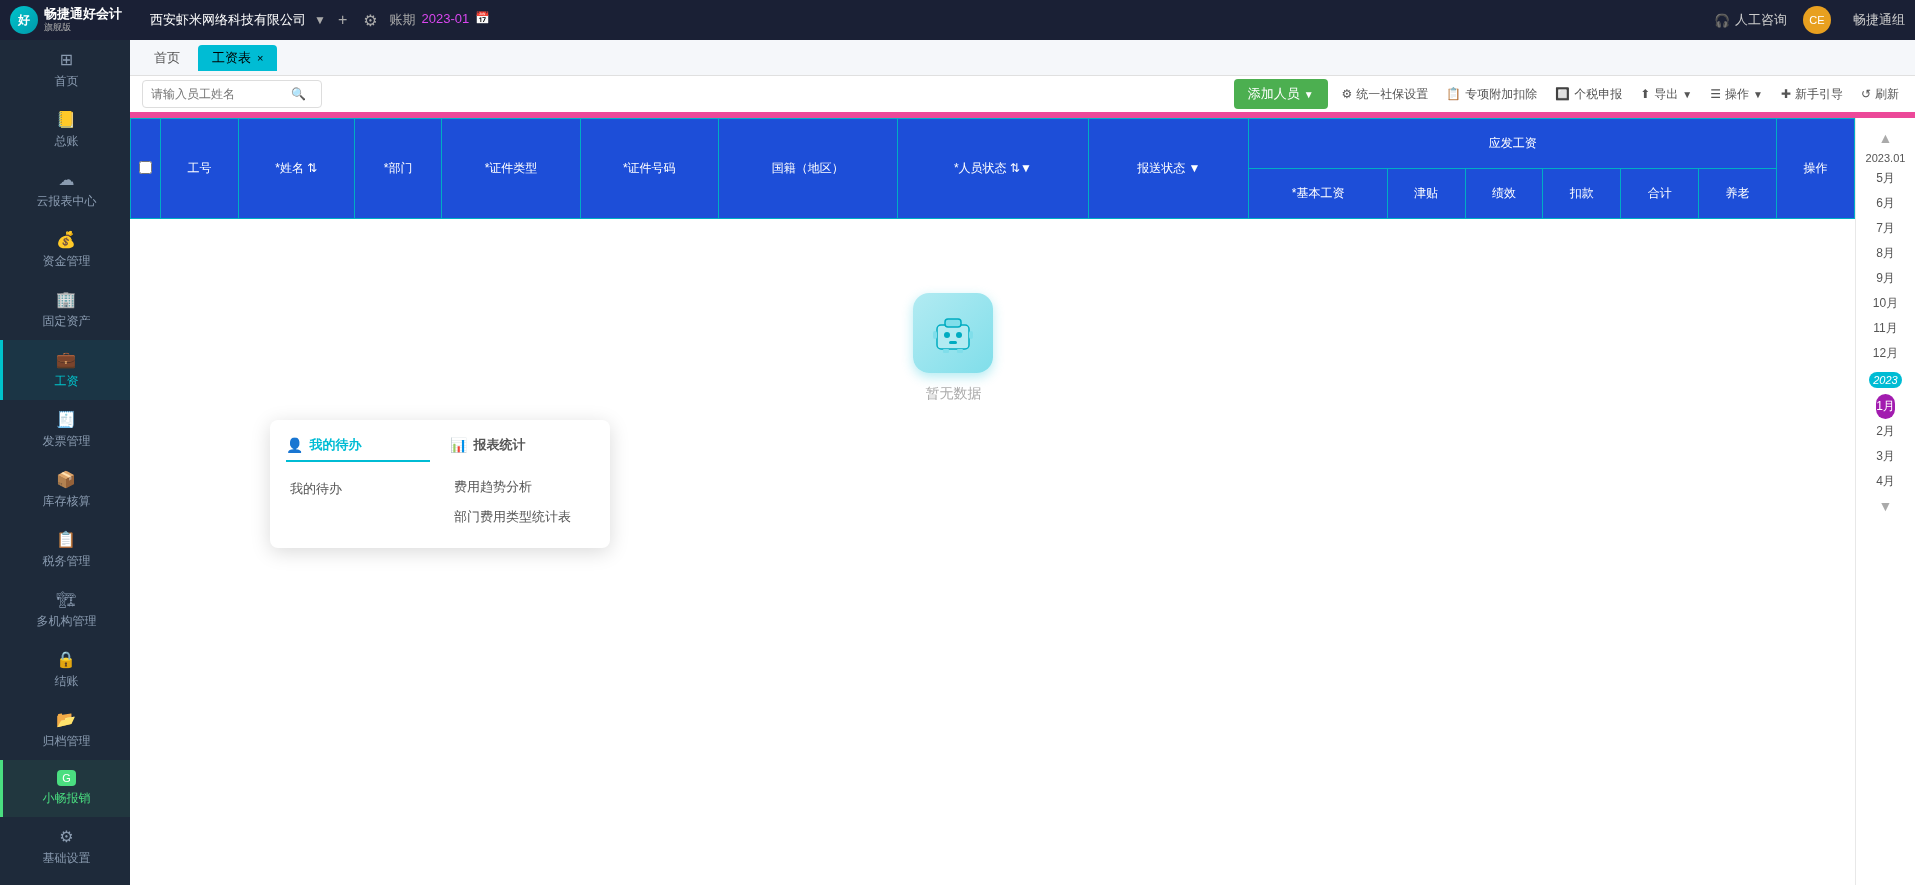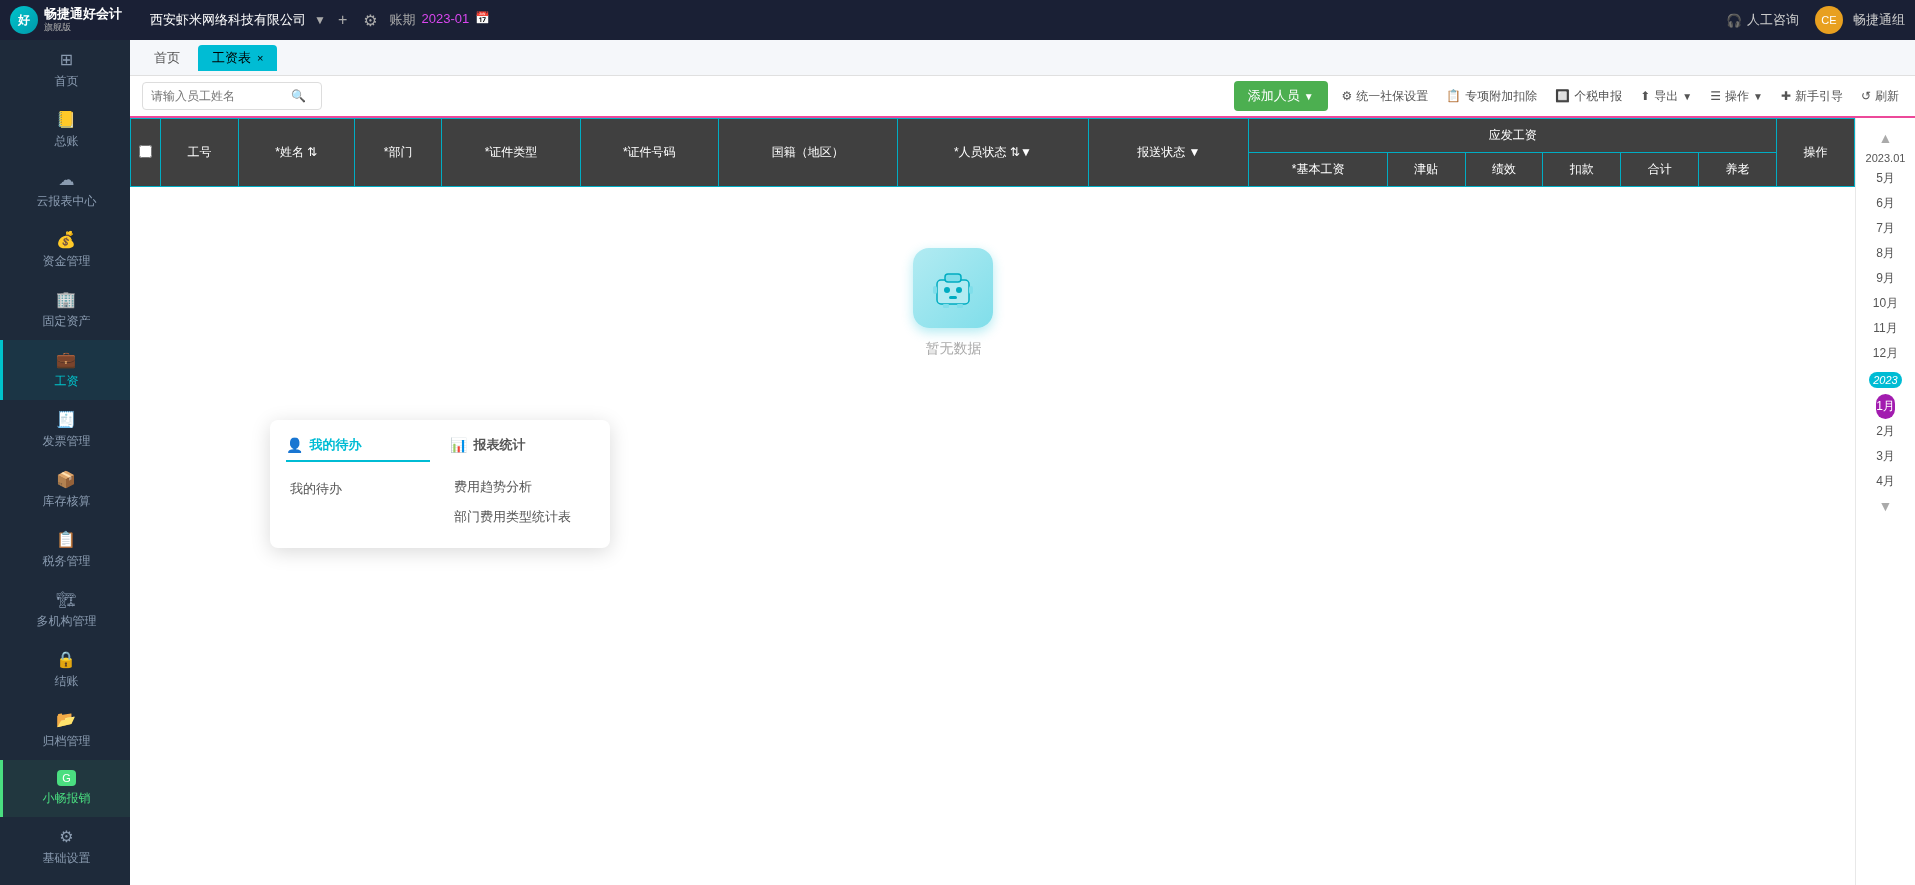--- a/index.html
+++ b/index.html
@@ -126,21 +126,21 @@
     .tab-close { cursor: pointer; font-size: 11px; }
 
     
     .toolbar {
       height: 42px;
       background: white;
       display: flex;
       align-items: center;
       padding: 0 12px;
       gap: 10px;
-      border-bottom: 2px solid #ec4899;
+      border-bottom: 6px solid #ec4899;
       flex-shrink: 0;
     }
     .search-input-wrap {
       display: flex; align-items: center;
       border: 1px solid #ddd; border-radius: 4px;
       padding: 0 8px; height: 28px; width: 180px;
       background: white;
     }
     .search-input-wrap input {
       border: none; outline: none; font-size: 12px; color: #666; width: 140px;
@@ -167,23 +167,23 @@
       overflow: auto;
       background: white;
       position: relative;
     }
     .salary-table {
       width: 100%;
       border-collapse: collapse;
       font-size: 12px;
     }
     .salary-table thead tr th {
-      background: #404040;
+      background: #1d4ed8;
       color: white;
-      padding: 8px 6px;
+      padding: 16px 6px;
       text-align: center;
       border: 1px solid #00adc4;
       white-space: nowrap;
       font-weight: normal;
     }
     .salary-table tbody tr td {
       padding: 8px 6px;
       border: 1px solid #e8e8e8;
       text-align: center;
       color: #555;
@@ -303,21 +303,21 @@
       <span class="period-value">2023-01</span>
       <span class="period-icon">📅</span>
     </div>
   </div>
 
   <div class="header-right">
     <div class="header-right-btn">
       <span>🎧</span>
       <span>人工咨询</span>
     </div>
-    <div class="header-right-btn" style="gap:10px;">
+    <div class="header-right-btn" style="gap:22px;">
       <div class="avatar">CE</div>
       <span>畅捷通组</span>
     </div>
   </div>
 </div>
 
 <div class="main-layout">
 
   <div class="sidebar">
     <div class="sidebar-item">
@@ -462,21 +462,21 @@
               <th>*基本工资</th>
               <th>津贴</th>
               <th>绩效</th>
               <th>扣款</th>
               <th>合计</th>
               <th>养老</th>
             </tr>
           </thead>
           <tbody>
             <tr>
-              <td colspan="15" style="padding:1px;border:none;">
+              <td colspan="15" style="padding:14px;border:none;">
                 <div class="empty-state">
                   <div class="empty-robot">
                     <svg width="48" height="48" viewBox="0 0 48 48" fill="none">
                       <rect x="8" y="16" width="32" height="24" rx="4" fill="#b2ebf2" stroke="#00acc1" stroke-width="1.5"></rect>
                       <rect x="16" y="10" width="16" height="8" rx="3" fill="#80deea" stroke="#00acc1" stroke-width="1.5"></rect>
                       <circle cx="18" cy="26" r="3" fill="#00acc1"></circle>
                       <circle cx="30" cy="26" r="3" fill="#00acc1"></circle>
                       <rect x="20" y="32" width="8" height="3" rx="1.5" fill="#00acc1"></rect>
                       <rect x="4" y="22" width="4" height="8" rx="2" fill="#80deea"></rect>
                       <rect x="40" y="22" width="4" height="8" rx="2" fill="#80deea"></rect>

